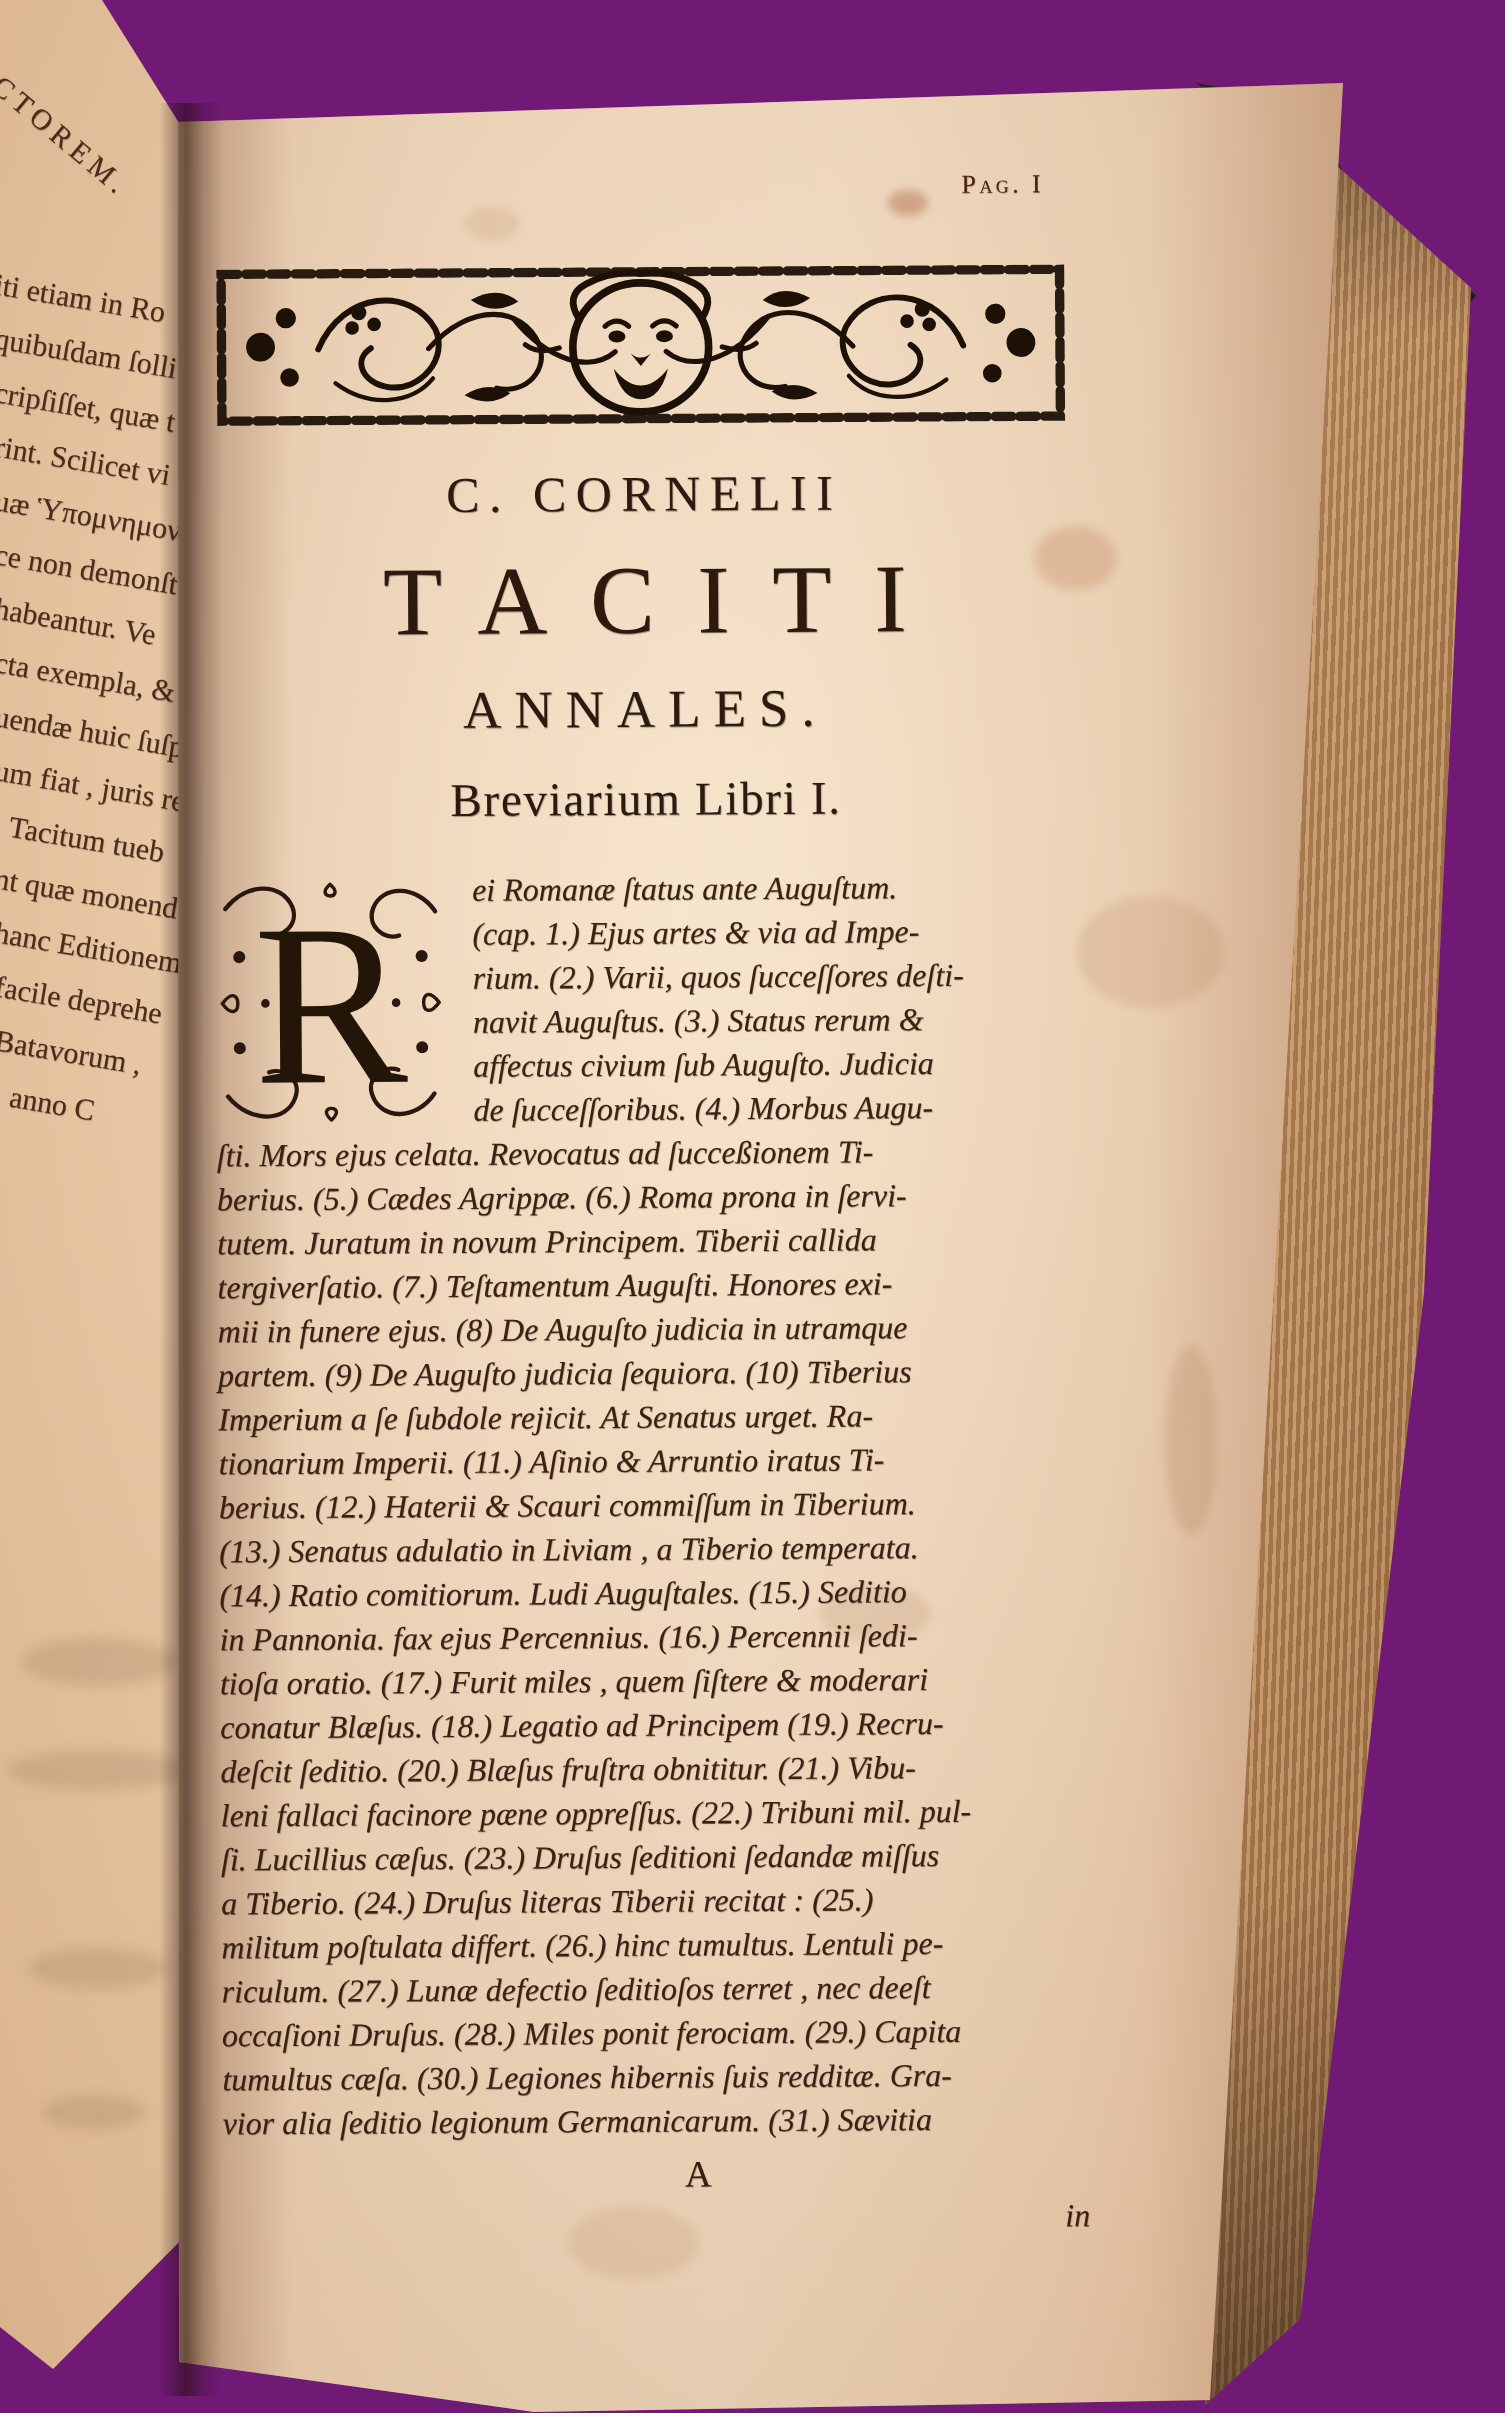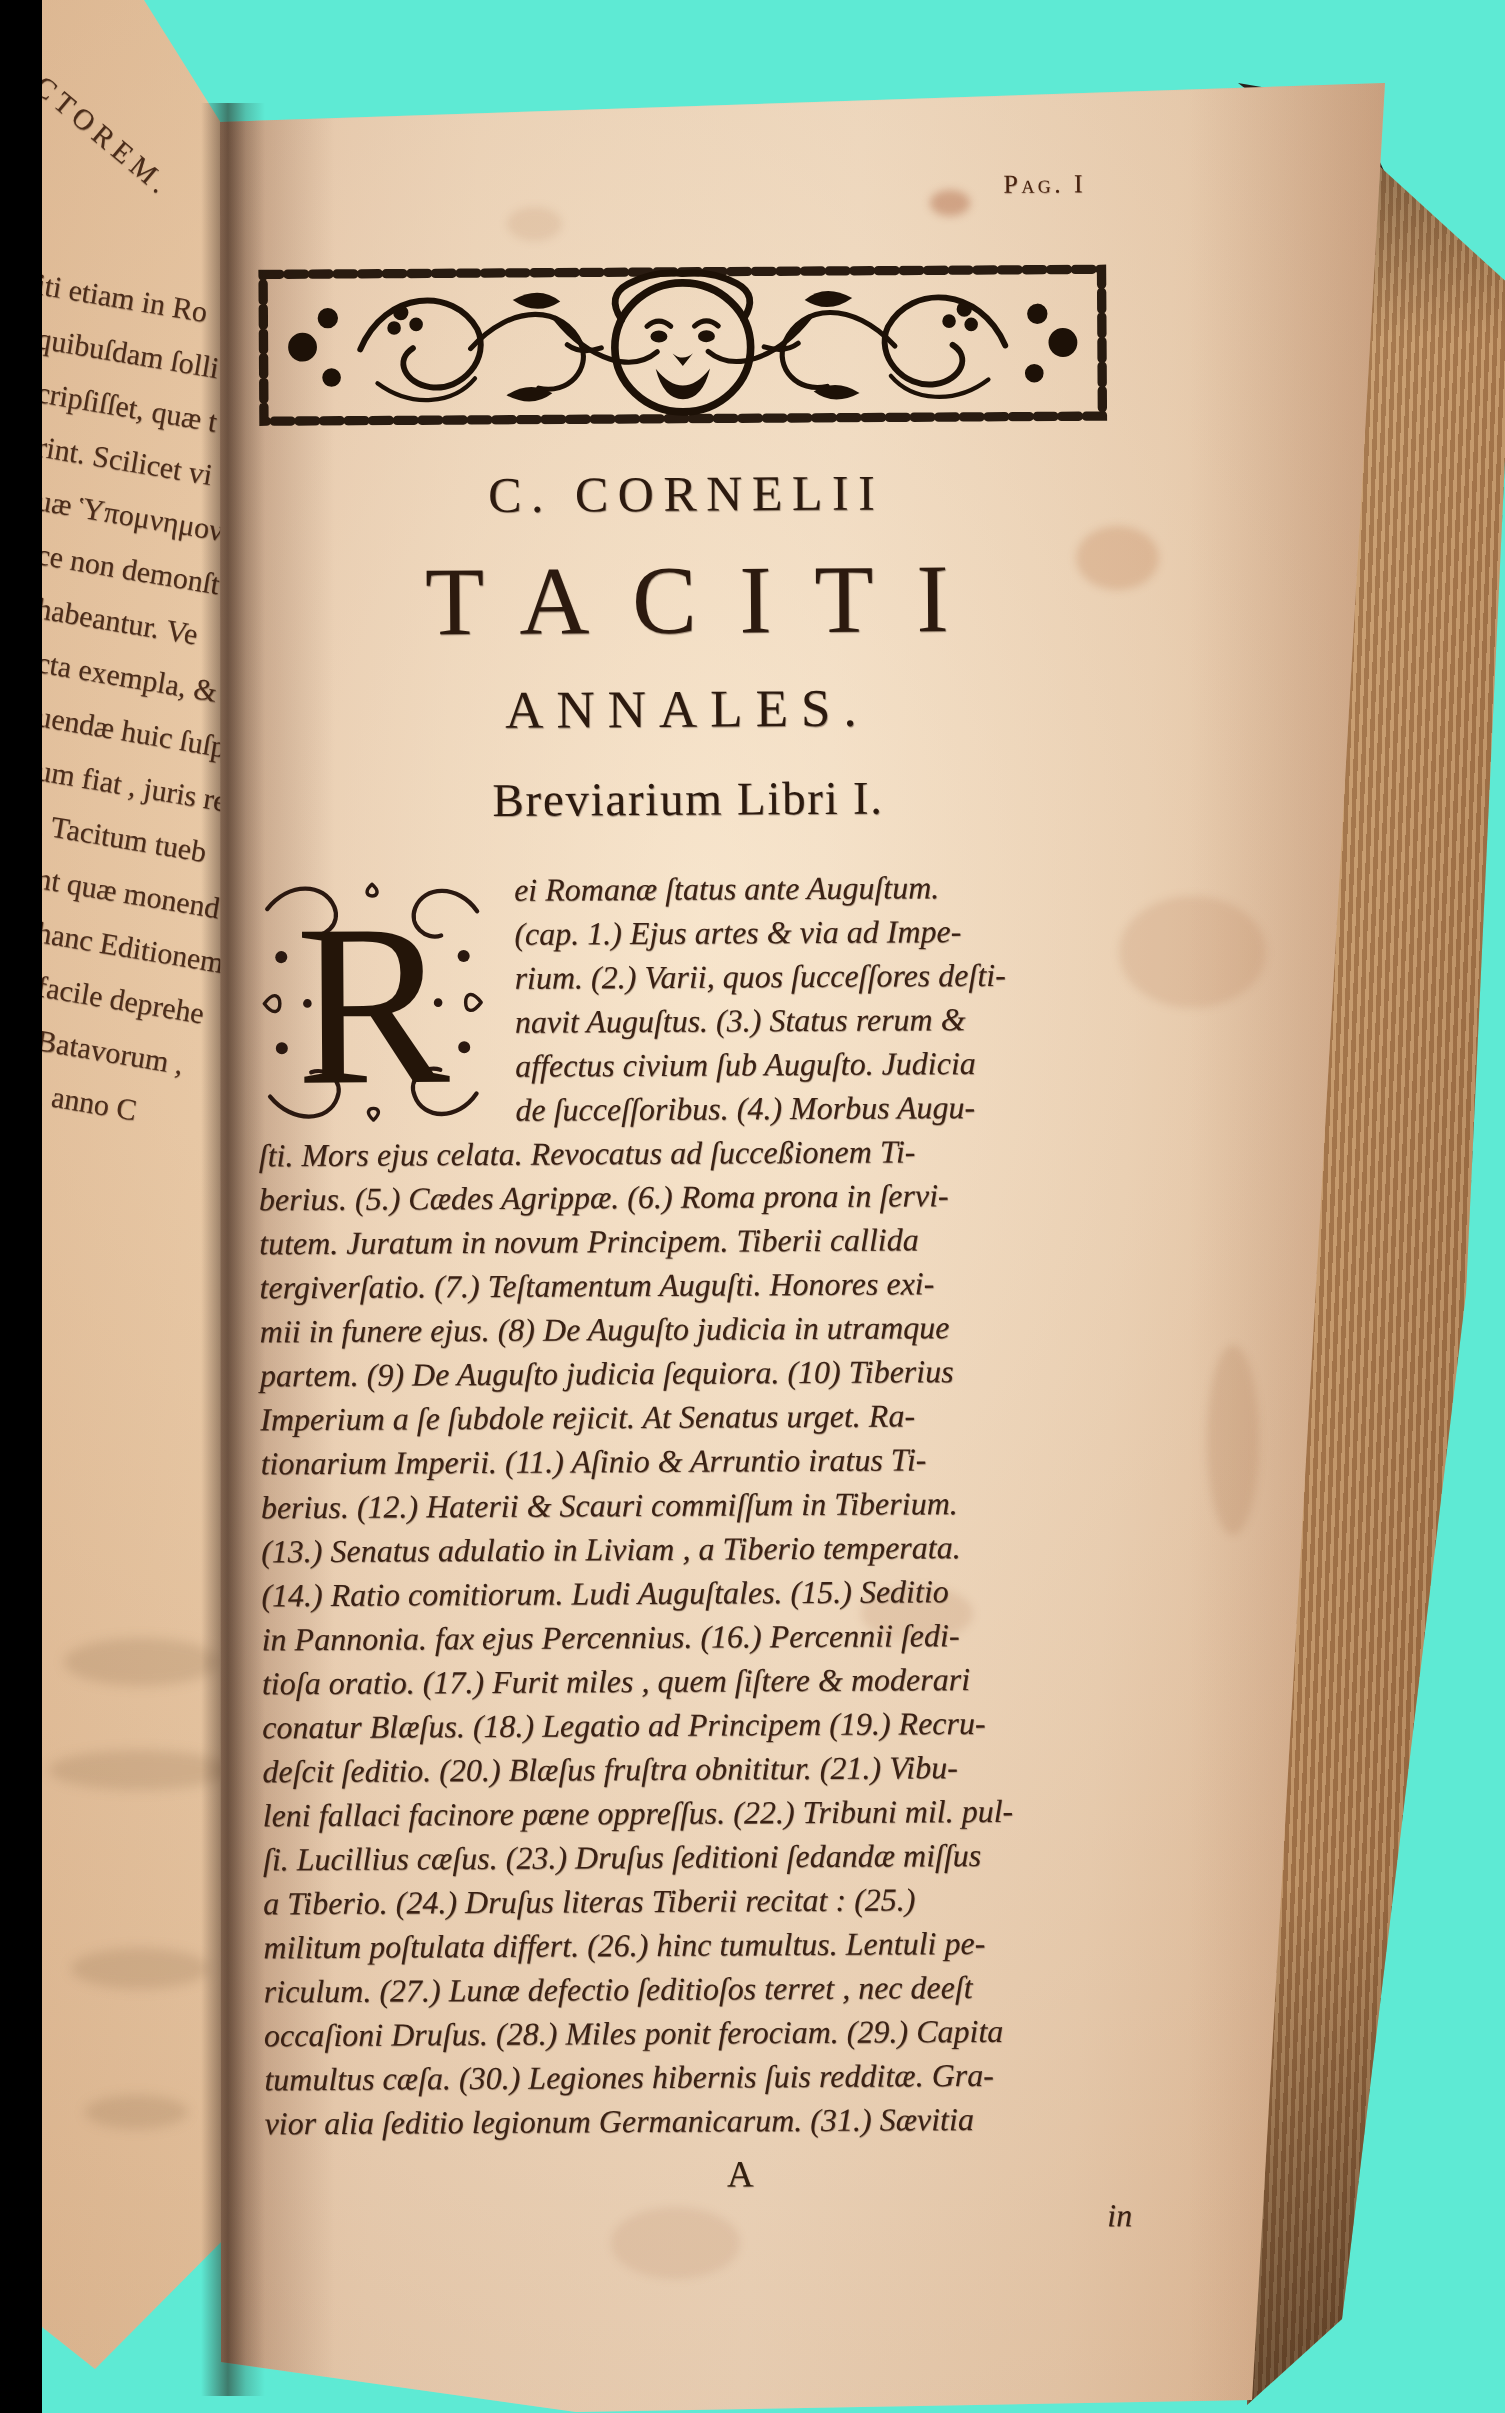--- a/index.html
+++ b/index.html
@@ -1,20 +1,20 @@
 <!DOCTYPE html>
 <html style="font-size:13.8px"><head>
 <meta charset="utf-8">
 <style>
   html,body{margin:0;padding:0;}
   body{width:1506px;height:2413px;background:#000;overflow:hidden;position:relative;
        font-family:"Liberation Serif","DejaVu Serif",serif;}
   .abs{position:absolute;}
   
-  #scene{position:absolute;inset:0;background:#5eead4;margin-left:42px;}
+  #scene{position:absolute;inset:0;background:#701a75;}
   #top-wedge{position:absolute;inset:0;
     clip-path:polygon(1196px 83px,1476px 295px,1431px 362px,1310px 102px);
     background:linear-gradient(140deg,#3a3128 0%,#1a1410 55%,#0a0705 100%);}
   #fore-edge{position:absolute;inset:0;
     clip-path:polygon(1267px 102px,1471px 288px,1424px 1293px,1300px 2319px,1205px 2405px,1231px 1293px);
     background:
       repeating-linear-gradient(92deg,rgba(248,224,186,.20) 0 3.4px,rgba(104,62,32,.28) 3.4px 7.8px),
       linear-gradient(100deg,#8a5a36 0%,#b98a5c 25%,#d2ab7c 55%,#b9895a 80%,#93643c 100%);}
   #fore-edge-shade{position:absolute;inset:0;
     clip-path:polygon(1267px 102px,1471px 288px,1424px 1293px,1300px 2319px,1205px 2405px,1231px 1293px);

